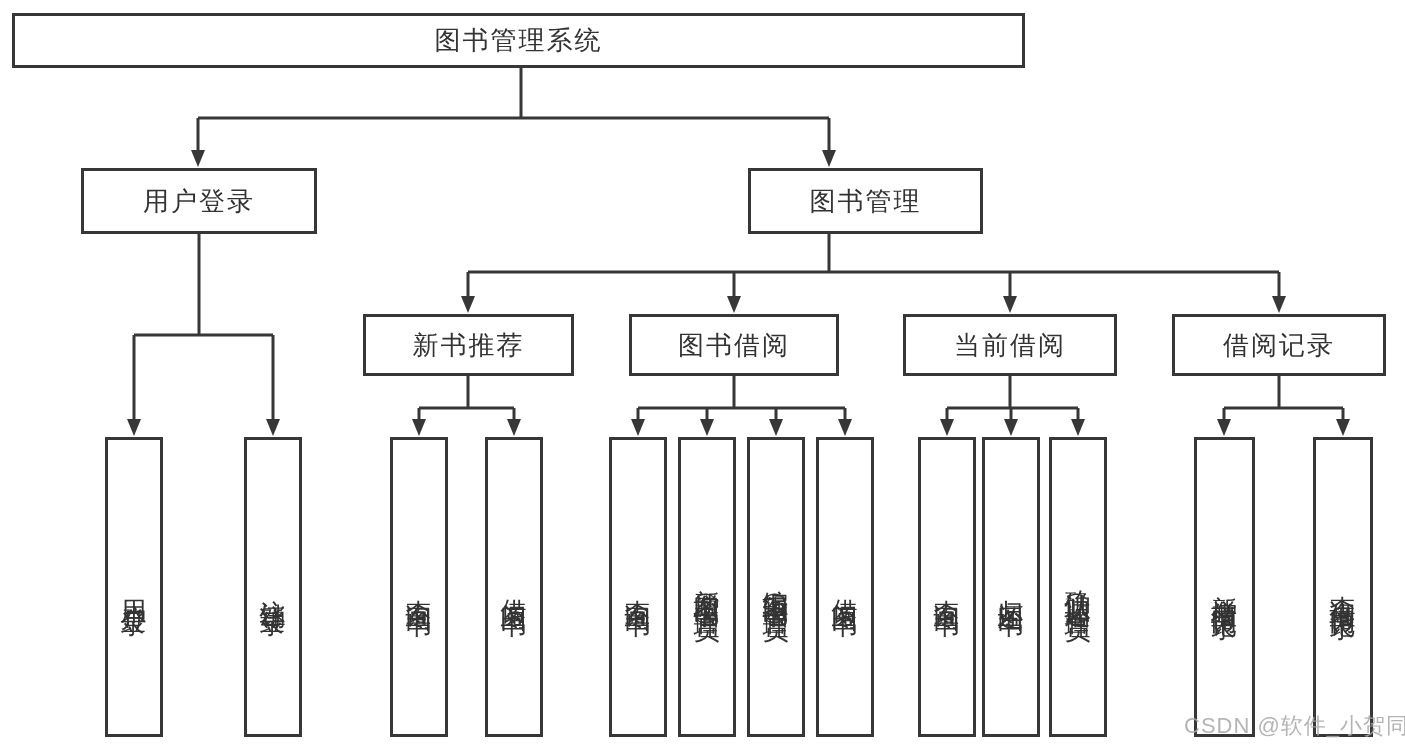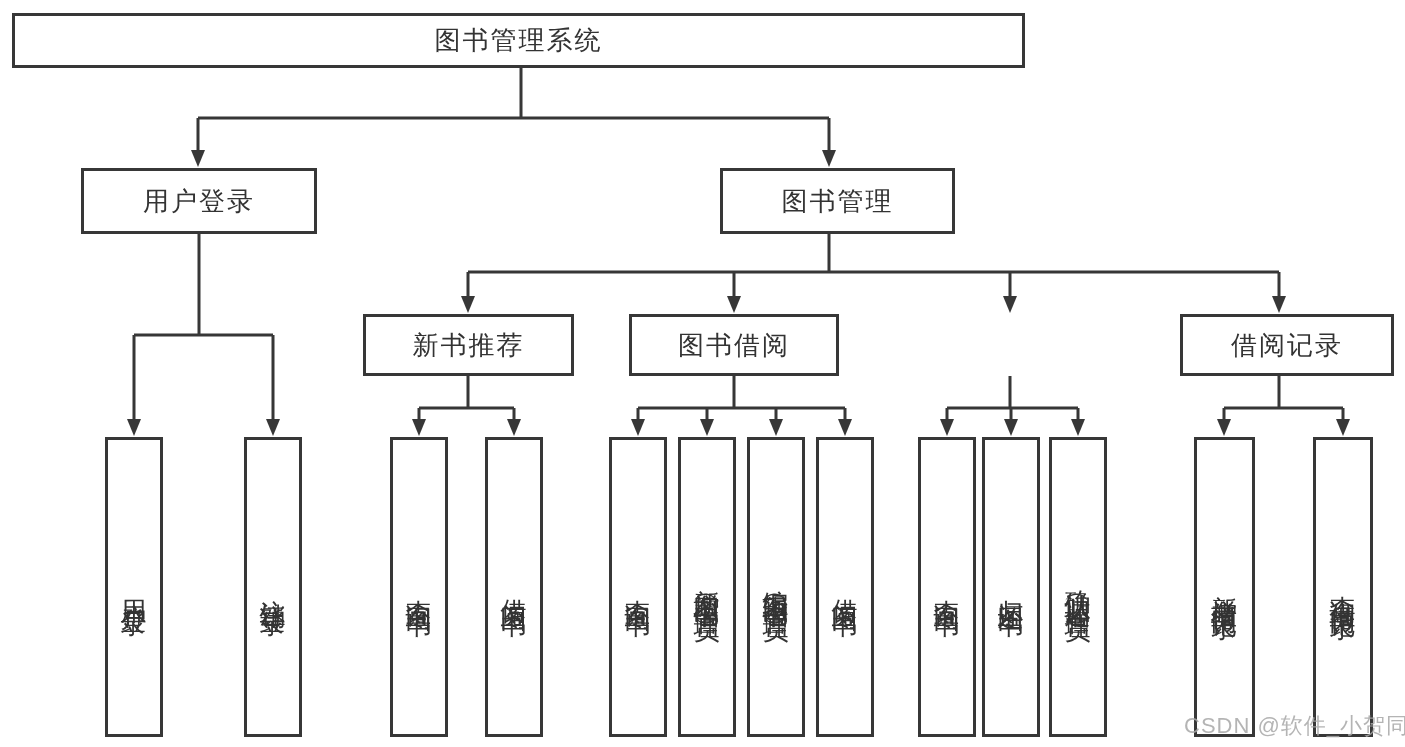--- a/index.html
+++ b/index.html
@@ -106,31 +106,34 @@
     <polygon points="1336,419 1350,419 1343,436"></polygon>
   </svg>
 
   <div class="node h-node" style="left:12px; top:13px; width:1013px; height:55px;">
     <span>图书管理系统</span>
   </div>
 
   <div class="node h-node" style="left:81px; top:168px; width:236px; height:66px;">
     <span>用户登录</span>
   </div>
-  <div class="node h-node" style="left:720px; top:168px; width:235px; height:66px;">
+  <div class="node h-node" style="left:748px; top:168px; width:235px; height:66px;">
     <span>图书管理</span>
   </div>
 
   <div class="node h-node" style="left:629px; top:314px; width:210px; height:62px;">
     <span>图书借阅</span>
   </div>
   <div class="node h-node" style="left:363px; top:314px; width:211px; height:62px;">
     <span>新书推荐</span>
   </div>
-  <div class="node h-node" style="left:1172px; top:314px; width:214px; height:62px;margin-left:8px;">
+  <div class="node h-node" style="left:903px; top:314px; width:214px; height:62px;">
+    <span>当前借阅</span>
+  </div>
+  <div class="node h-node" style="left:1172px; top:314px; width:214px; height:62px;">
     <span>借阅记录</span>
   </div>
 
   <div class="node leaf" style="left:105px; top:437px; width:58px; height:300px;">
     <span class="vtext">用户登录</span>
   </div>
   <div class="node leaf" style="left:244px; top:437px; width:58px; height:300px;">
     <span class="vtext">注销登录</span>
   </div>
 

